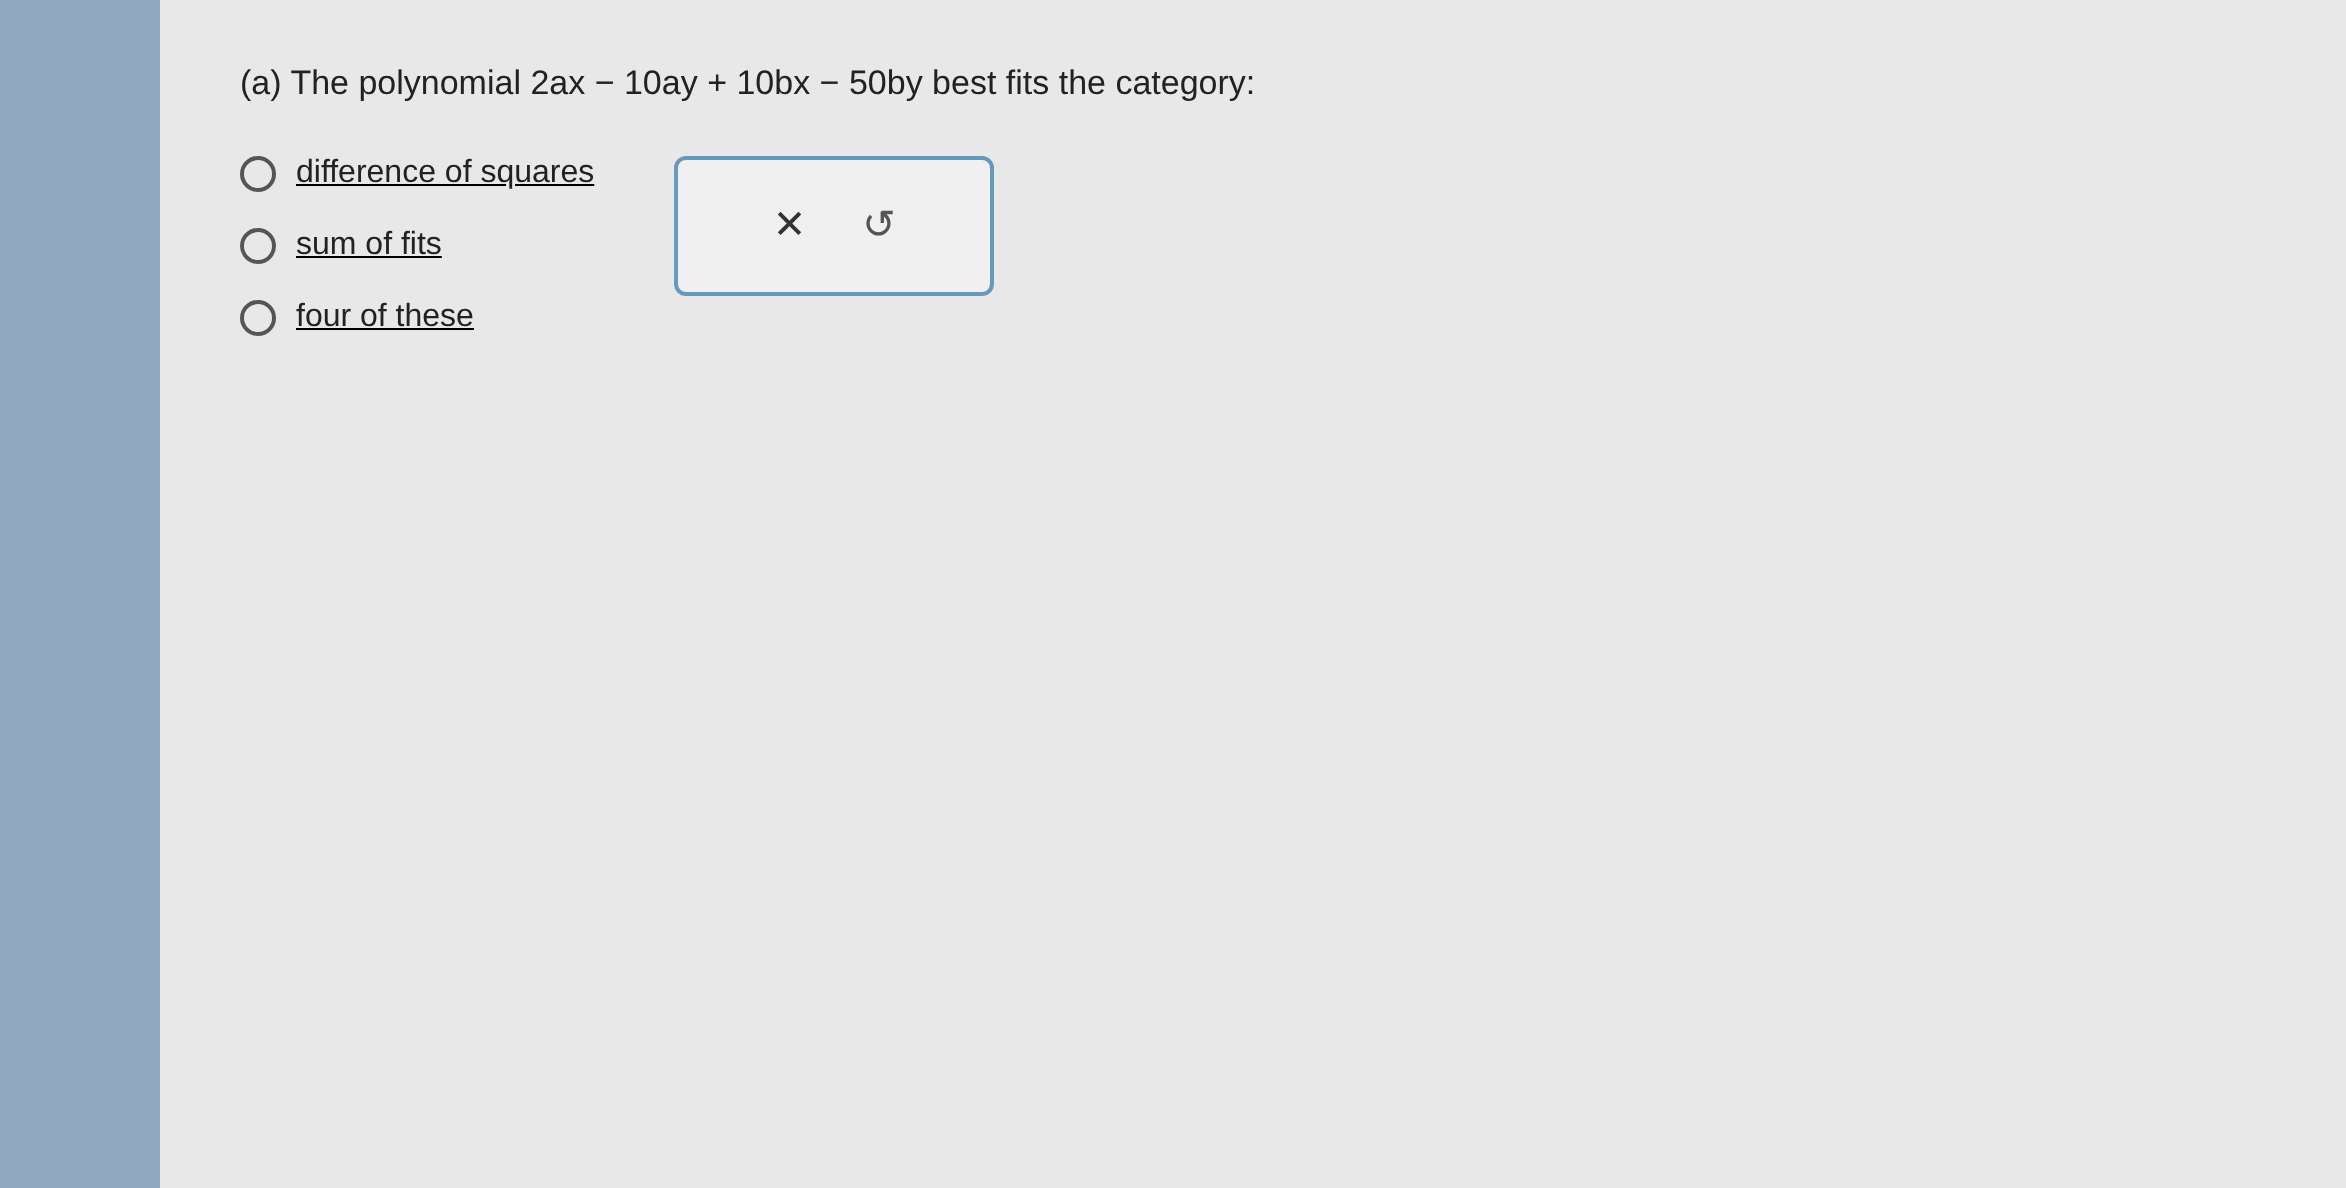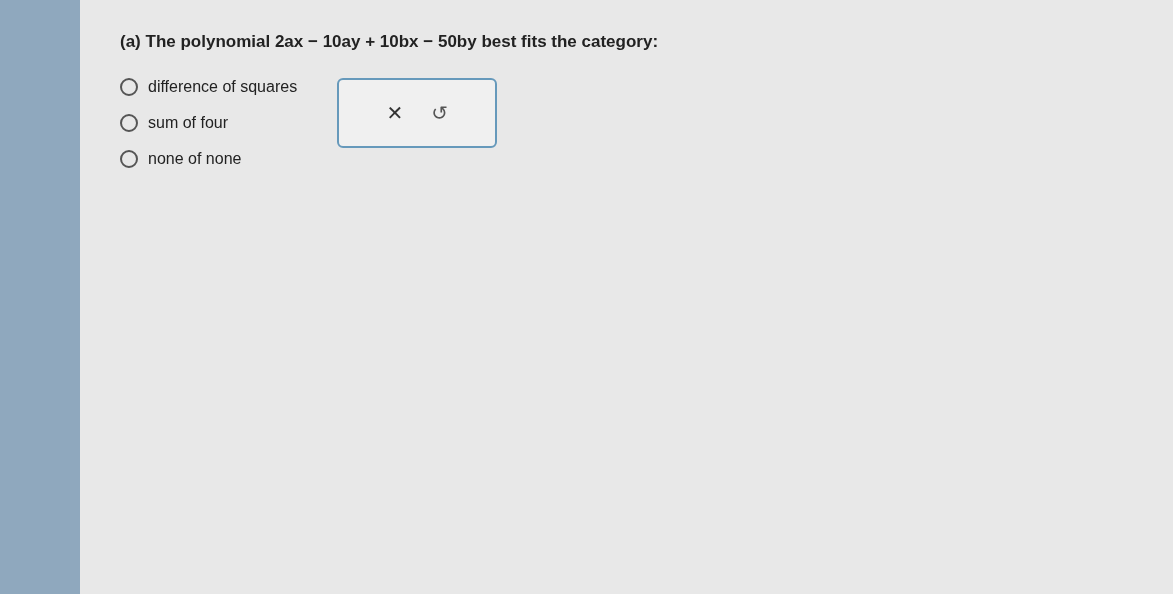--- a/index.html
+++ b/index.html
@@ -29,21 +29,21 @@
       background-color: #e8e8e8;
       padding: 30px 40px;
       display: flex;
       flex-direction: column;
     }
 
     .question-header {
       font-size: 17px;
       color: #222;
       margin-bottom: 24px;
-      font-weight: bold;
+      font-weight: normal;
       line-height: 1.4;
     }
 
     .options-area {
       display: flex;
       flex-direction: row;
       align-items: flex-start;
       gap: 40px;
     }
 
@@ -51,20 +51,21 @@
       display: flex;
       flex-direction: column;
       gap: 18px;
     }
 
     .option-item {
       display: flex;
       align-items: center;
       gap: 10px;
       cursor: pointer;
+      text-decoration: underline;
     }
 
     .radio-circle {
       width: 18px;
       height: 18px;
       border-radius: 50%;
       border: 2px solid #555;
       background: transparent;
       flex-shrink: 0;
       display: inline-block;
@@ -116,29 +117,29 @@
 
       <div class="option-item">
         <span class="radio-circle"></span>
         <span class="option-label">difference of squares</span>
       </div>
 
 
 
       <div class="option-item">
         <span class="radio-circle"></span>
-        <span class="option-label">sum of four</span>
+        <span class="option-label">sum of fits</span>
       </div>
 
 
 
 
       <div class="option-item">
         <span class="radio-circle"></span>
-        <span class="option-label">none of none</span>
+        <span class="option-label">four of these</span>
       </div>
 
     </div>
 
     <div class="answer-box">
       <span class="answer-box-icon">✕</span>
       <span class="answer-box-refresh">↺</span>
     </div>
   </div>
 </div>

